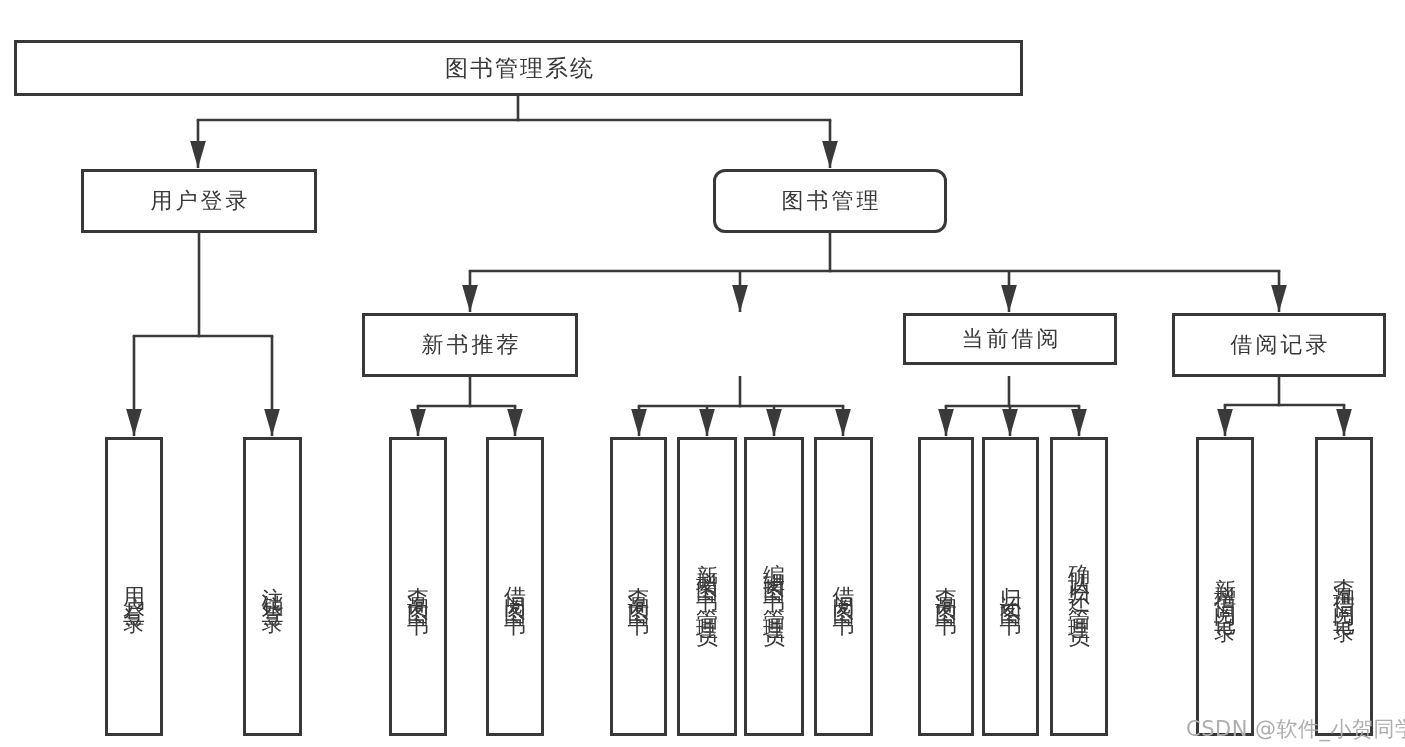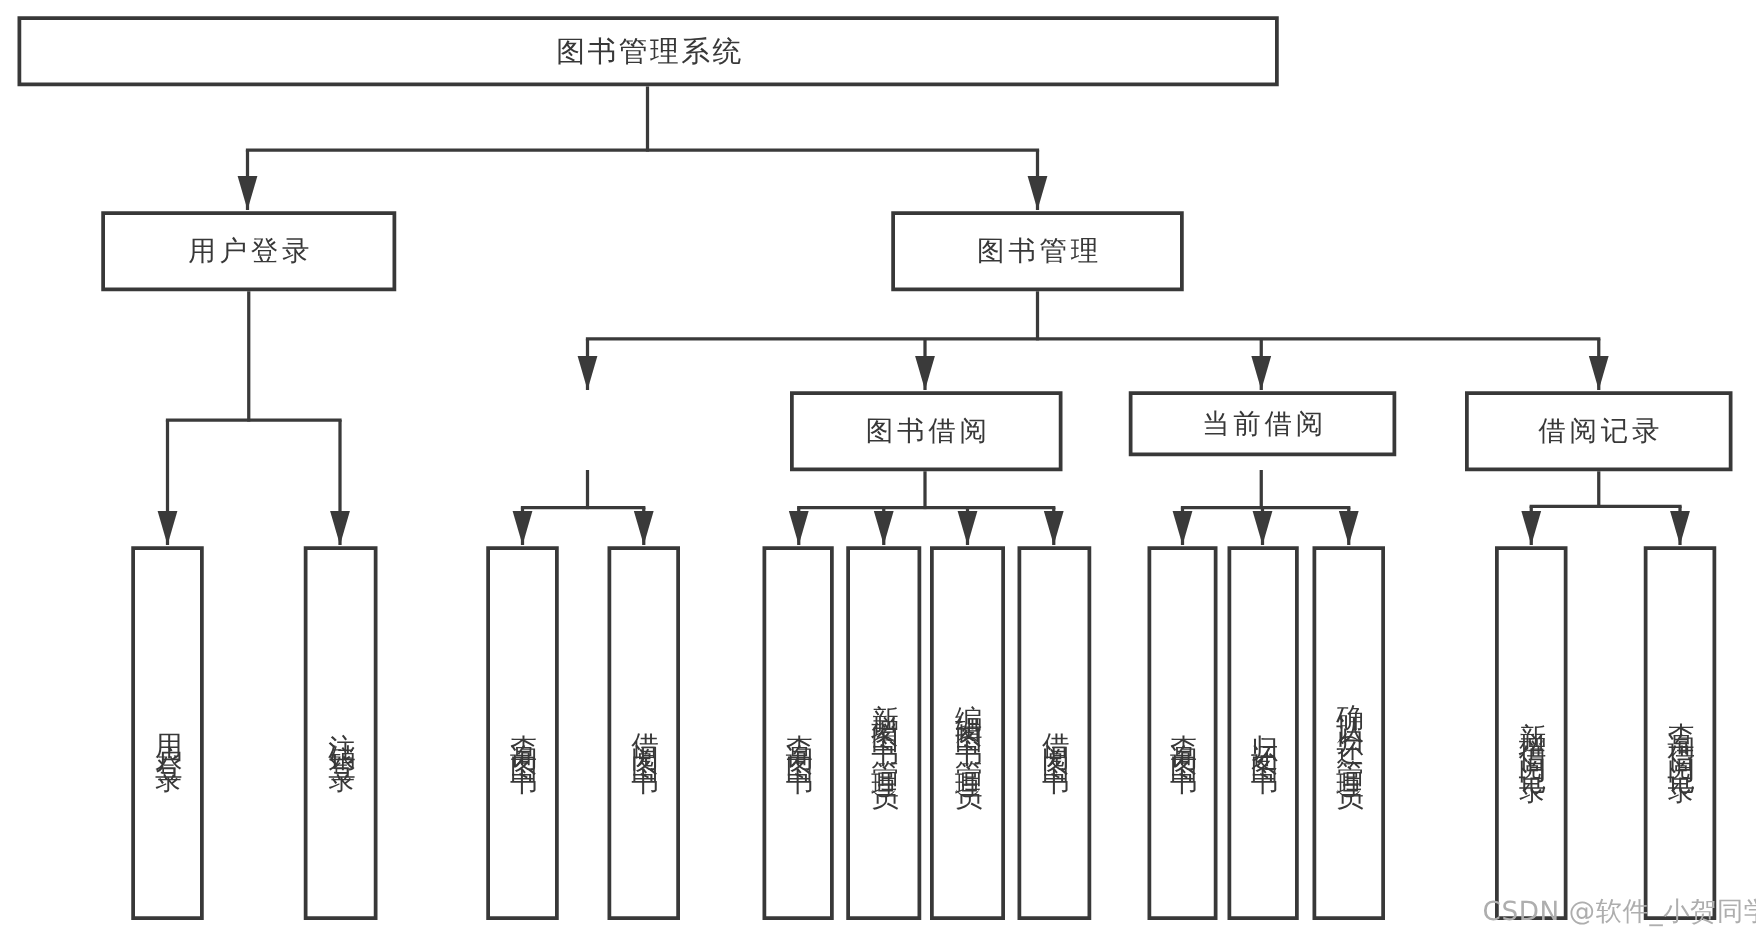--- a/index.html
+++ b/index.html
@@ -36,20 +36,21 @@
     color: #383838;
   }
   .hnode {
     font-size: 22px;
     letter-spacing: 3px;
   }
   .hnode .lbl { white-space: nowrap; text-indent: 3px; }
   .root-node {
     font-size: 23px;
     letter-spacing: 2px;
+    margin-top: 27px;
   }
   .vnode {
     top: 437px;
     height: 299px;
   }
   .vnode .lbl {
     writing-mode: vertical-rl;
     text-orientation: mixed;
     font-size: 22px;
     letter-spacing: 9px;
@@ -134,26 +135,26 @@
     </g>
   </svg>
 
   <div class="node hnode root-node" style="left:14px; top:13px; width:1009px; height:56px;">
     <span class="lbl">图书管理系统</span>
   </div>
 
   <div class="node hnode" style="left:81px; top:169px; width:236px; height:64px;">
     <span class="lbl">用户登录</span>
   </div>
-  <div class="node hnode" style="left:713px; top:169px; width:234px; height:64px;">
+  <div class="node hnode" style="left:713px; top:169px; width:234px; height:64px;border-radius:12px;">
     <span class="lbl">图书管理</span>
   </div>
 
-  <div class="node hnode" style="left:632px; top:313px; width:218px; height:64px;">
-    <span class="lbl">图书借阅</span>
+  <div class="node hnode" style="left:362px; top:313px; width:216px; height:64px;">
+    <span class="lbl">新书推荐</span>
   </div>
   <div class="node hnode" style="left:903px; top:313px; width:214px; height:52px;">
     <span class="lbl">当前借阅</span>
   </div>
   <div class="node hnode" style="left:1172px; top:313px; width:214px; height:64px;">
     <span class="lbl">借阅记录</span>
   </div>
 
   <div class="node vnode" style="left:105px; width:58px;">
     <span class="lbl">用户登录</span>

